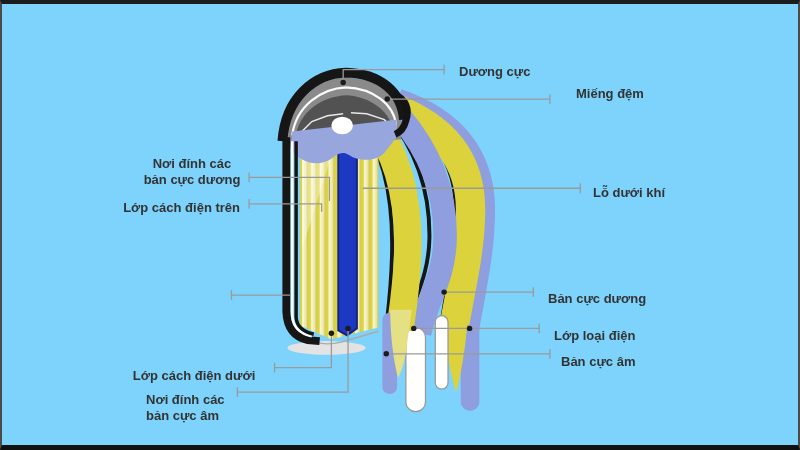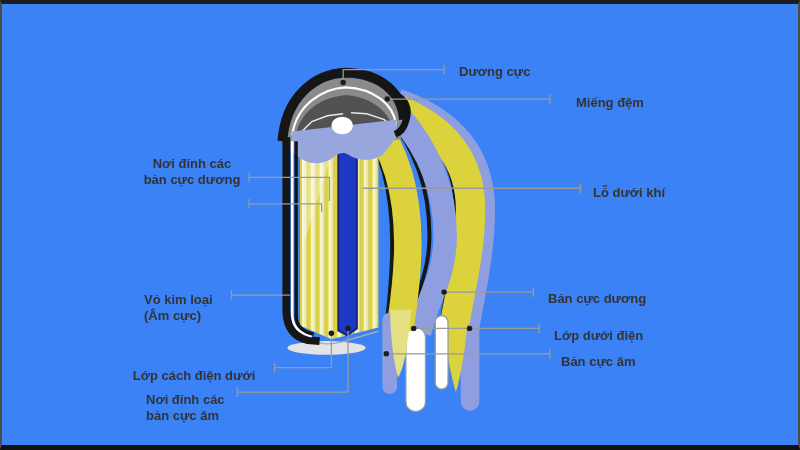--- a/index.html
+++ b/index.html
@@ -1,20 +1,20 @@
 <!DOCTYPE html>
 <html><head>
 <meta charset="utf-8">
 <style>
   html,body{margin:0;padding:0;background:#fff;}
   #frame{
     position:relative;
     width:800px;height:450px;
     box-sizing:border-box;
-    background:#3b82f6;
+    background:#7dd3fc;
     border-top:4px solid #1c1c1c;
     border-bottom:5px solid #111;
     border-left:2px solid #4a4a4a;
     border-right:2px solid #4a4a4a;
     overflow:hidden;
     font-family:"Liberation Sans","DejaVu Sans",sans-serif;
   }
   #diagram-svg{position:absolute;left:0;top:0;width:100%;height:100%;}
   .lbl{
     position:absolute;
@@ -153,38 +153,35 @@
         <circle cx="414" cy="331" r="2.8"></circle>
       <circle cx="471" cy="331" r="2.8"></circle>
         <circle cx="386" cy="357" r="2.8"></circle>
       <circle cx="330" cy="336" r="2.8"></circle>
         <circle cx="347" cy="331" r="2.8"></circle>
     </g>
   </svg>
 
   <div class="lbl" style="left:457px;top:60px;">Dương cực</div>
 
-  <div class="lbl" style="left:562px;top:91px;padding-left:12px;">Miếng đệm</div>
+  <div class="lbl" style="left:562px;top:82px;padding-left:12px;">Miếng đệm</div>
 
   <div class="lbl ta-c" style="left:132px;top:152px;width:116px;">
     <span>Nơi đính các</span>
     <span>bản cực dương</span>
   </div>
 
+  <div class="lbl ta-r" style="left:96px;top:196px;width:142px;">Lớp cách điện trên</div>
 
   <div class="lbl" style="left:591px;top:181px;">Lỗ dưới khí</div>
 
-  <div class="lbl" style="left:142px;top:288px;">
-    <span>Vỏ kim loại</span>
-    <span>(Âm cực)</span>
-  </div>
 
   <div class="lbl" style="left:546px;top:287px;">Bản cực dương</div>
 
-  <div class="lbl" style="left:552px;top:324px;">Lớp dưới điện</div>
+  <div class="lbl" style="left:552px;top:324px;">Lớp loại điện</div>
 
   <div class="lbl" style="left:559px;top:350px;">Bản cực âm</div>
 
   <div class="lbl ta-r" style="left:122px;top:364px;width:140px;text-align:center;">Lớp cách điện dưới</div>
 
   <div class="lbl" style="left:144px;top:388px;">
     <span>Nơi đính các</span>
     <span>bản cực âm</span>
   </div>
 

